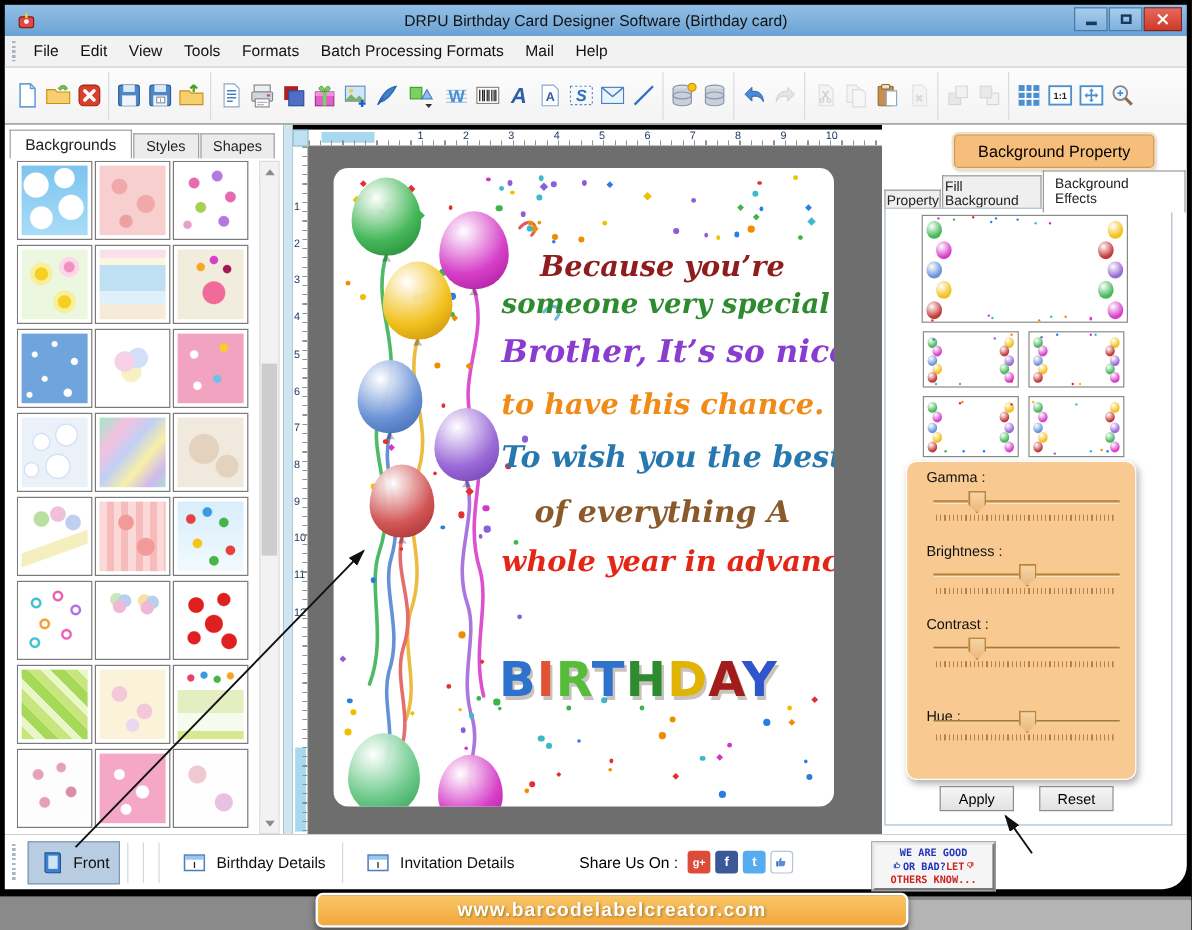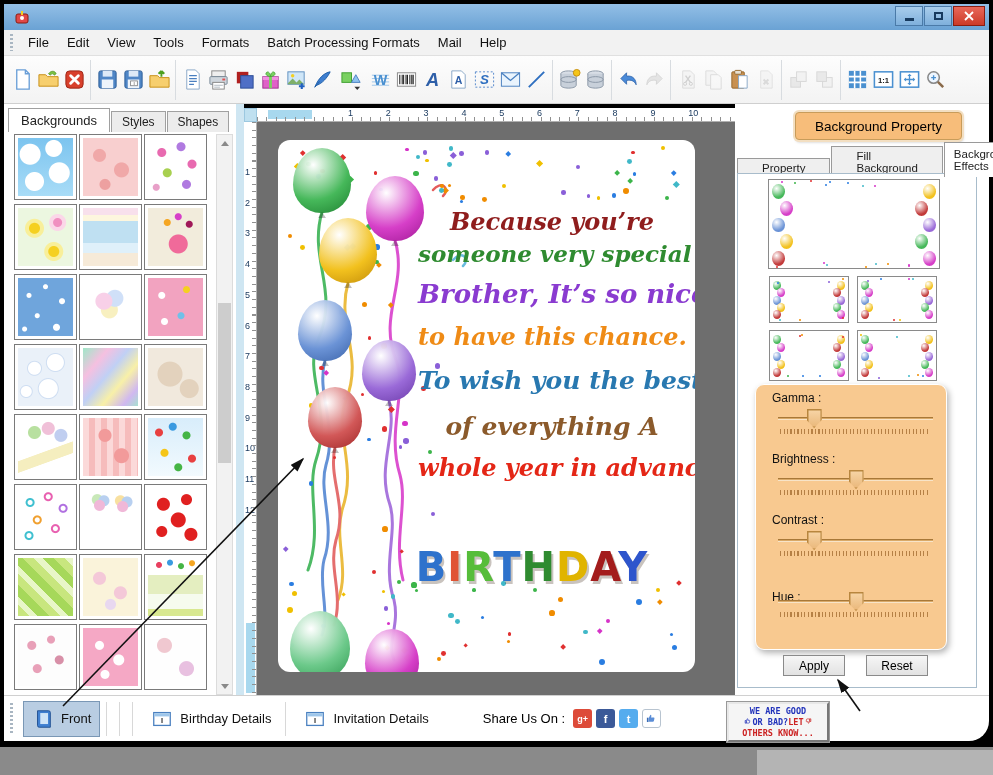--- a/index.html
+++ b/index.html
@@ -106,21 +106,21 @@
     font-family:"DejaVu Sans",sans-serif;white-space:nowrap;}
   .bigline span{text-shadow:2px 3px 0 rgba(60,40,20,.28);}
   .cf{position:absolute;}
 
   
   .right-panel{position:absolute;left:735px;top:104px;width:254px;height:591px;background:#fff;}
   .bg-prop-header{position:absolute;left:60px;top:8px;width:167px;height:28px;background:#f7bd7a;
     border:1px solid #c89c5a;border-radius:4px;display:flex;align-items:center;justify-content:center;
     font-size:13.5px;color:#000;box-shadow:0 0 0 2px #f3dfc2,1px 2px 3px rgba(0,0,0,.25);}
   .rtabs{position:absolute;left:2px;top:48px;display:flex;align-items:flex-end;height:25px;}
-  .rtab{padding:3px 24px;font-size:11.5px;background:#efefef;border:1px solid #9a9a9a;border-bottom:none;margin-right:1px;color:#222;}
+  .rtab{padding:3px 1px;font-size:11.5px;background:#efefef;border:1px solid #9a9a9a;border-bottom:none;margin-right:1px;color:#222;}
   .rtab.active{background:#fff;padding:5px 9px;position:relative;z-index:3;}
   .rgroup{position:absolute;left:2px;top:69px;width:240px;height:515px;border:1px solid #a8bccb;background:#fff;}
   .preview{position:absolute;background:#fff;border:1px solid #8a8a8a;cursor:pointer;}
   .pdot{position:absolute;border-radius:50%;}
   .orange-panel{position:absolute;left:20px;top:280px;width:192px;height:266px;background:#f8c990;
     border-radius:9px;box-shadow:2px 3px 6px rgba(0,0,0,.3);border:1px solid #fff;}
   .sl-label{position:absolute;left:16px;font-size:12px;color:#111;}
   .sl-track{position:absolute;left:22px;width:155px;height:3px;background:#d9a968;
     border-top:1px solid #a87838;border-bottom:1px solid #f8e4c8;}
   .sl-thumb{position:absolute;top:-9px;width:15px;height:19px;background:linear-gradient(#f8d6a8,#e9b678);
@@ -162,20 +162,21 @@
 <div class="screen">
 
   <div class="titlebar">
     <span class="app-icon">
       <svg viewBox="0 0 16 16">
           <rect x="2" y="5" width="12" height="9" rx="2" fill="#e04848" stroke="#8b1d10"></rect>
           <rect x="7" y="2" width="2" height="4" fill="#f5d020"></rect>
           <circle cx="8" cy="9" r="2" fill="#fff"></circle>
         </svg>
     </span>
+    <span class="title">DRPU Birthday Card Designer Software (Birthday card)</span>
     <span class="wincontrols">
       <span class="winbtn">
           <span class="glyph-min"></span>
         </span>
       <span class="winbtn">
           <span class="glyph-max"></span>
         </span>
       <span class="winbtn close">
         <svg viewBox="0 0 10 10" width="10" height="10">
             <path d="M1 1l8 8M9 1l-8 8" stroke="#fff" stroke-width="1.8"></path>
@@ -922,20 +923,21 @@
           </svg><span class="fb-blue">OR BAD?</span><span class="fb-red">LET</span><svg width="8" height="8" viewBox="0 0 24 24" style="transform:rotate(180deg);">
             <path d="M7 11l3-6c1.5.3 2 1.2 1.7 2.7L11.2 10H16c1 0 1.6.8 1.4 1.8l-1 5c-.2.9-.9 1.4-1.8 1.4H7zM3.5 10.5h3v8h-3z" fill="none" stroke="#cc2222" stroke-width="2"></path>
           </svg>
       </div>
       <div><span class="fb-red">OTHERS KNOW...</span></div>
     </div>
   </div>
 
   <div class="band"></div>
   <div class="band-light"></div>
+  <div class="banner">www.barcodelabelcreator.com</div>
 
   <svg class="arrows" width="993" height="775">
     <defs>
       <marker id="ah" markerWidth="12" markerHeight="10" refX="8" refY="3" orient="auto">
         <path d="M0,0 L9,3 L0,6 z" fill="#111"></path>
       </marker>
     </defs>
     <line x1="63" y1="706" x2="303" y2="459" stroke="#111" stroke-width="1.6" marker-end="url(#ah)"></line>
     <line x1="860" y1="711" x2="838" y2="680" stroke="#111" stroke-width="1.6" marker-end="url(#ah)"></line>
   </svg>

